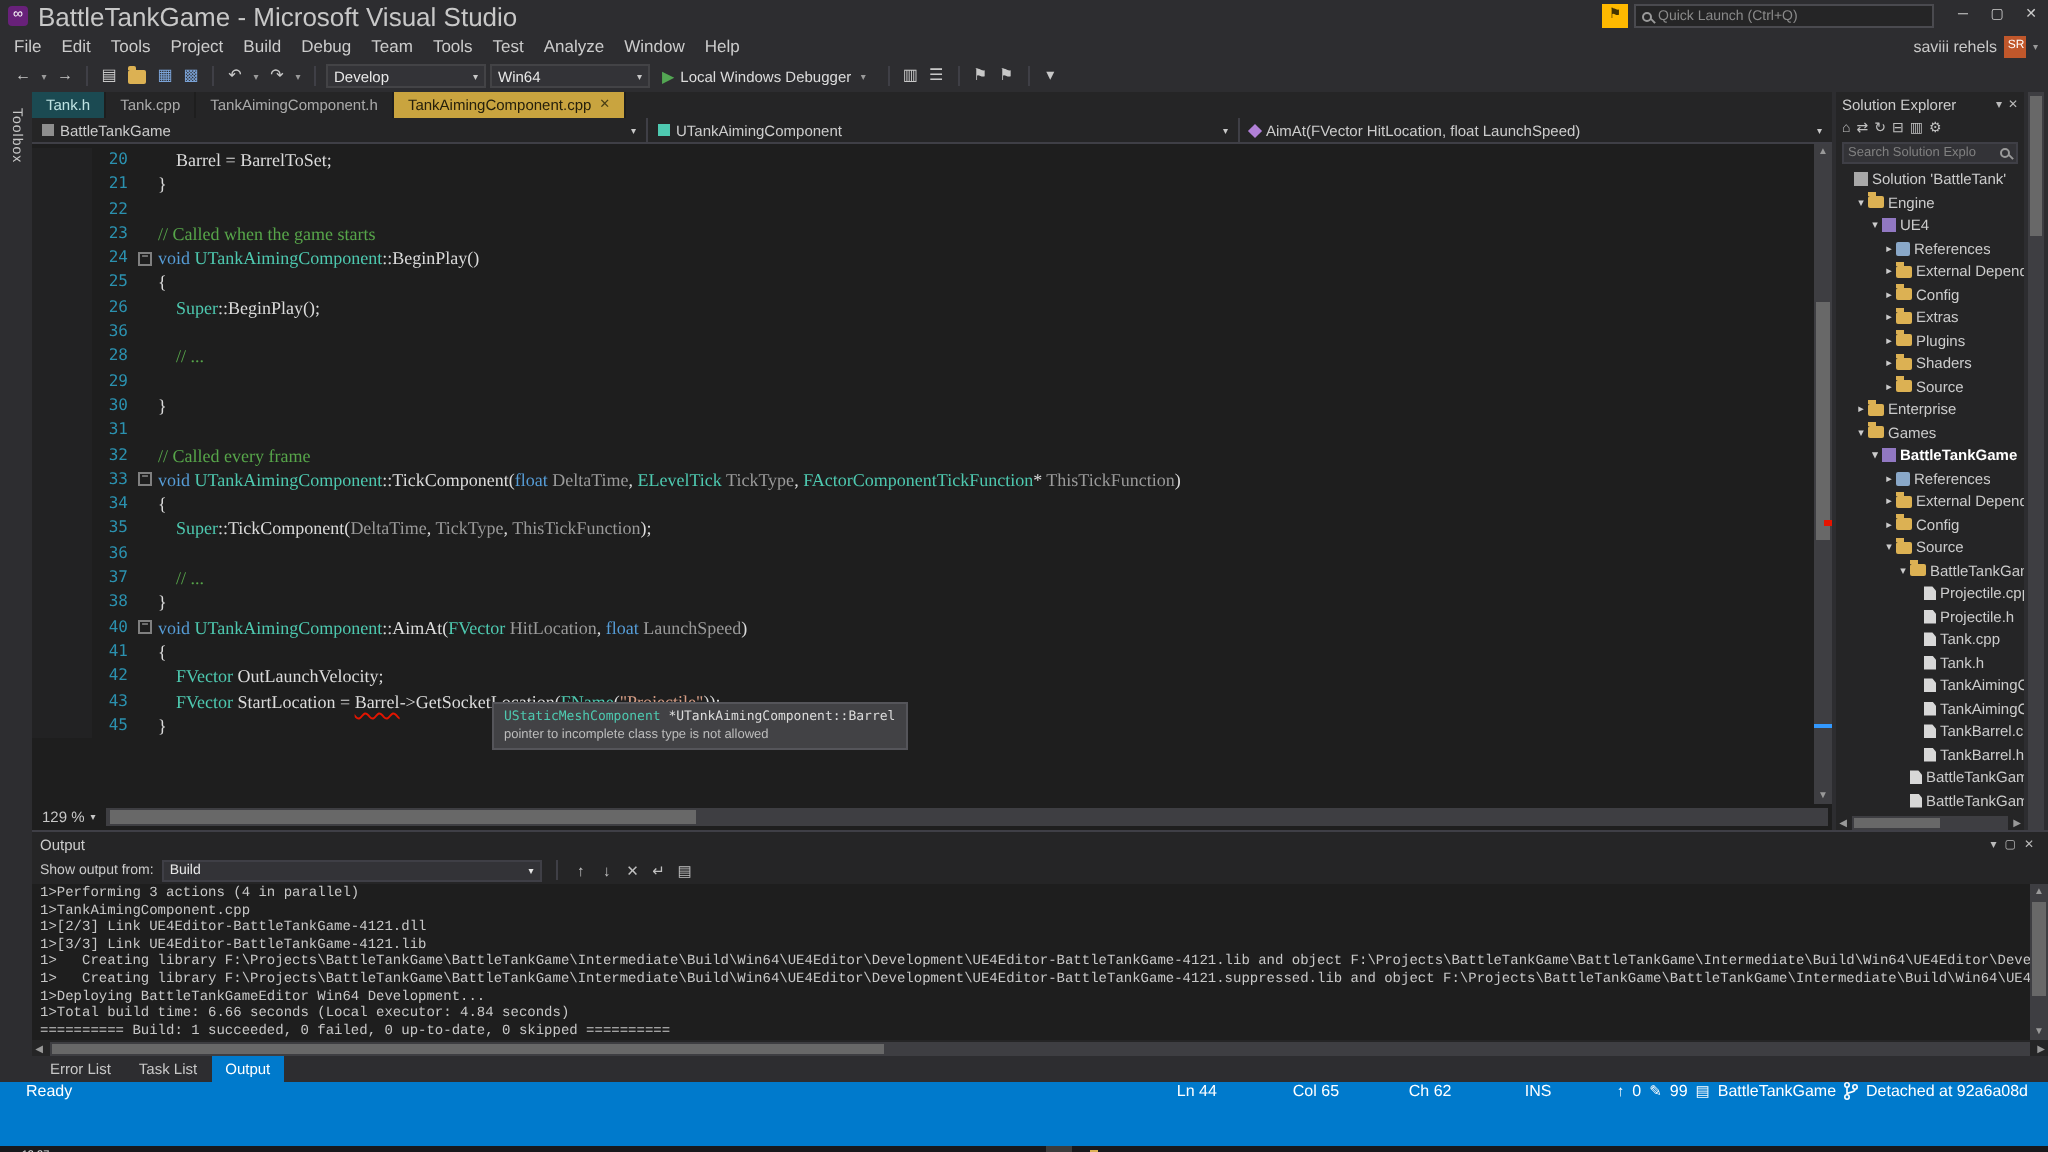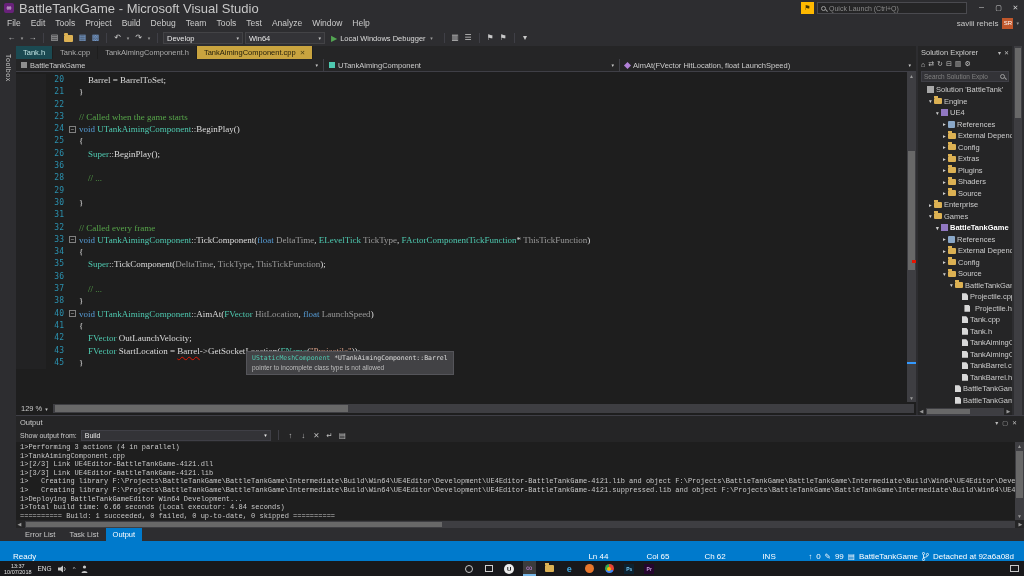--- a/index.html
+++ b/index.html
@@ -131,21 +131,21 @@
   .op-hscroll{height:8px;background:#252526;display:flex;align-items:center}
   .op-htrack{flex:1;height:7px;background:#3E3E42;position:relative;margin:0 2px}
   .op-hthumb{position:absolute;top:1px;bottom:1px;left:1px;width:42%;background:#686868}
 
   
   .btabs{height:13px;display:flex;align-items:center;background:#2D2D30;padding-left:2px}
   .btab{padding:0 7px;font-size:7.5px;line-height:13px;color:#C8C8C8;white-space:nowrap}
   .btab.active{background:#007ACC;color:#FFF}
 
   
-  .statusbar{height:20px;background:#007ACC;display:flex;align-items:flex-end;font-size:8px;color:#FFF}
+  .statusbar{height:32px;background:#007ACC;display:flex;align-items:flex-start;font-size:8px;color:#FFF}
   .sb-ready{padding-left:13px}
   .sb-field{min-width:58px}
   .sb-git{display:flex;align-items:center;gap:4px;margin-left:10px;padding-right:10px}
   .sb-ico{font-size:7.5px}
 
   
   .taskbar{height:15px;background:#18181B;display:flex;align-items:center}
   .tray{display:flex;align-items:center;gap:6px;padding-left:4px}
   .clock{text-align:center;font-size:5.5px;line-height:6px;color:#E0E0E0}
   .lang{font-size:6.5px;color:#E0E0E0}
@@ -450,21 +450,21 @@
             <div class="trow" style="padding-left: 30px;">
               <span class="tarrow">▾</span>
               <span class="ticon ti-fold"></span>
               <span class="tlabel">BattleTankGame</span>
             </div>
             <div class="trow" style="padding-left: 37px;">
               <span class="tarrow"></span>
               <span class="ticon ti-file"></span>
               <span class="tlabel">Projectile.cpp</span>
             </div>
-            <div class="trow" style="padding-left: 37px; justify-content: space-between;">
+            <div class="trow" style="padding-left: 37px;">
               <span class="tarrow"></span>
               <span class="ticon ti-file"></span>
               <span class="tlabel">Projectile.h</span>
             </div>
             <div class="trow" style="padding-left: 37px;">
               <span class="tarrow"></span>
               <span class="ticon ti-file"></span>
               <span class="tlabel">Tank.cpp</span>
             </div>
             <div class="trow" style="padding-left: 37px;">

